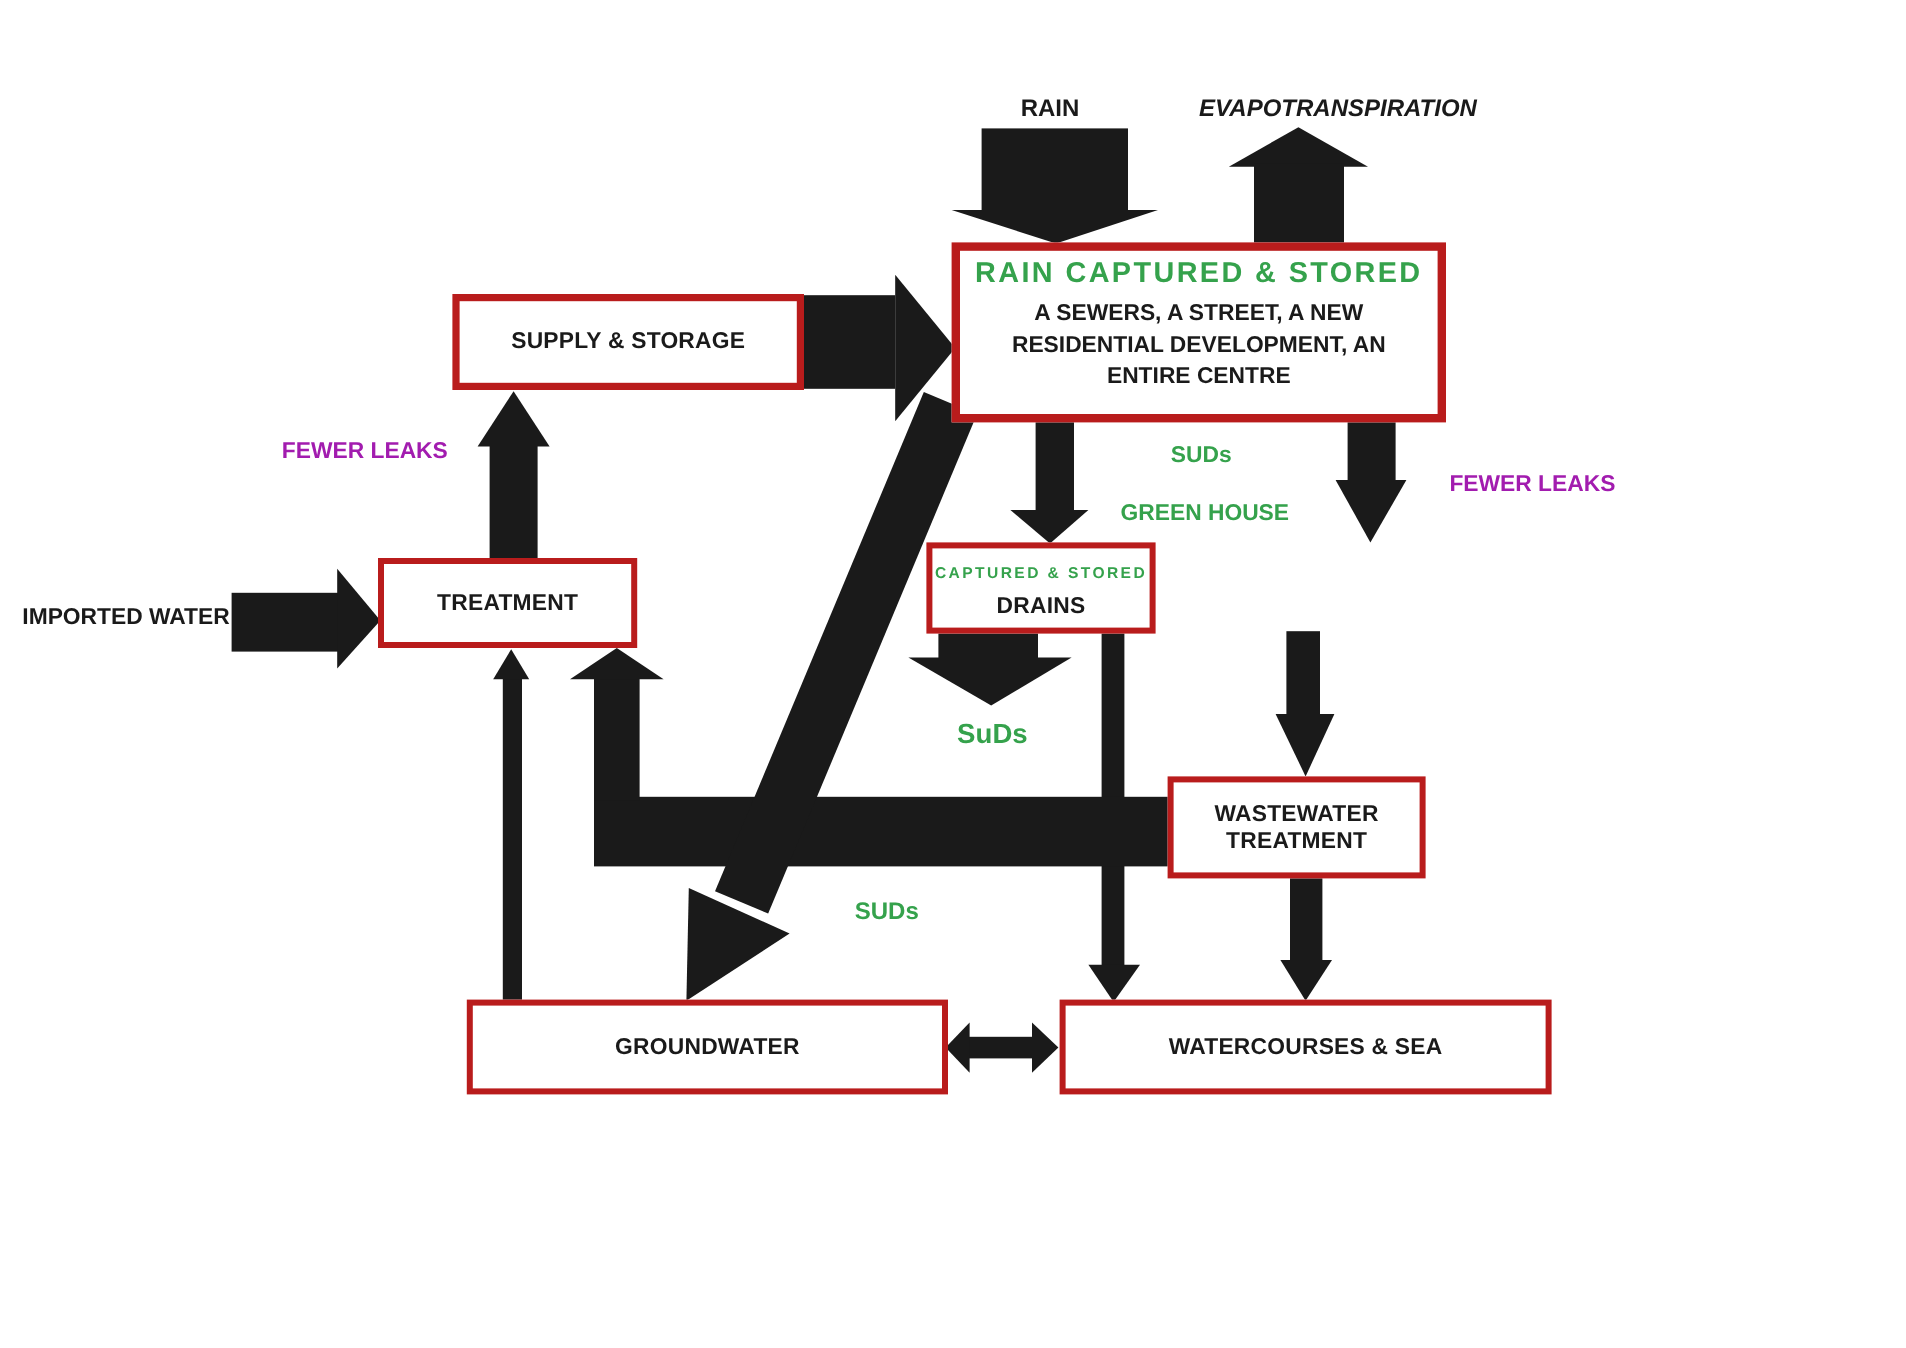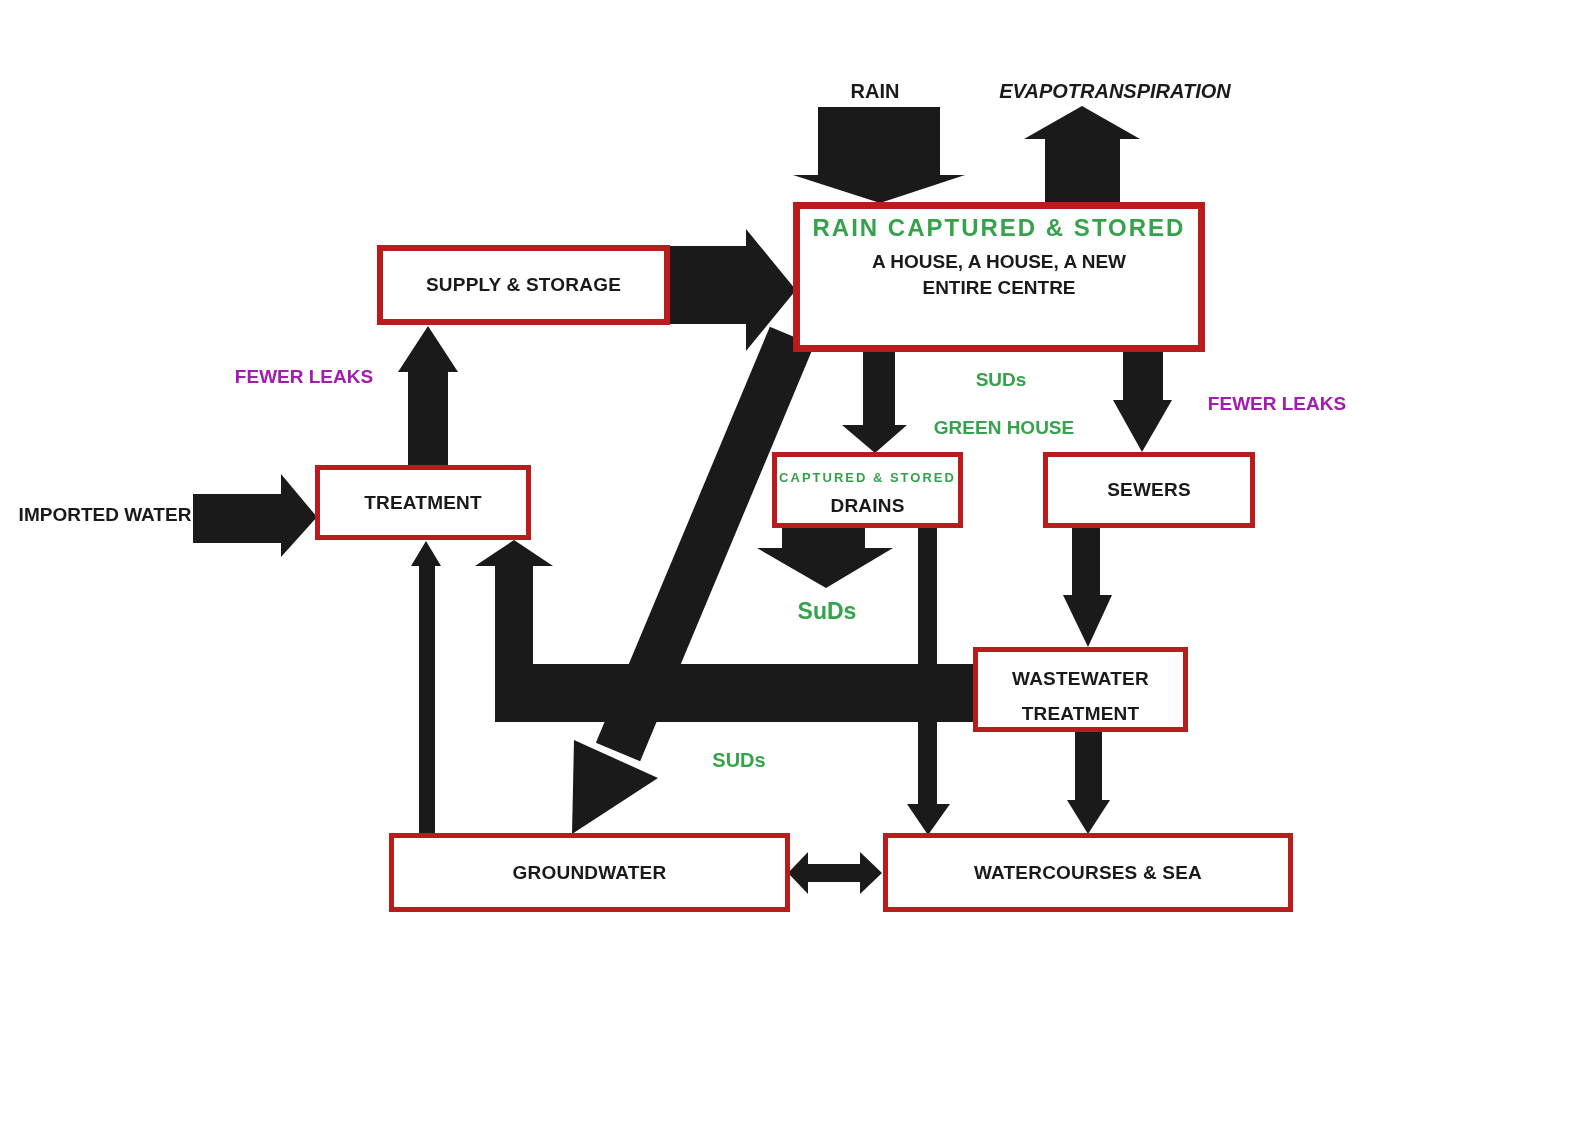--- a/index.html
+++ b/index.html
@@ -23,21 +23,21 @@
   #box-supply       { left:377px; top:245px; width:281px; height:68px; border-width:6px; }
   #box-captured     { left:793px; top:202px; width:398px; height:136px; border-width:7px; justify-content:flex-start; }
   #box-captured .cap-title { font-size:24px; letter-spacing:2px; margin-top:5px; }
   #box-captured .cap-body  { font-size:19px; line-height:26px; margin-top:7px; }
   #box-treatment    { left:315px; top:465px; width:206px; height:65px; }
   #box-drains       { left:772px; top:452px; width:181px; height:66px; justify-content:center; }
   #box-drains .drains-header { font-size:13px; letter-spacing:2px; margin-top:6px; }
   #box-drains .bx-label      { margin-top:10px; }
   #box-sewers       { left:1043px; top:452px; width:202px; height:66px; }
   #box-wastewater   { left:973px; top:647px; width:205px; height:75px; }
-  #box-wastewater .bx-label { line-height:23px;margin-top:12px; }
+  #box-wastewater .bx-label { line-height:23px; }
   #box-groundwater  { left:389px; top:833px; width:391px; height:69px; }
   #box-watercourses { left:883px; top:833px; width:400px; height:69px; }
 
   
   #lbl-rain         { left:820px;  top:80px;  width:110px; font-size:20px; }
   #lbl-evapo        { left:995px;  top:80px;  width:240px; font-size:20px;font-style:italic; }
   #lbl-imported     { left:15px;   top:504px; width:180px; font-size:19px; }
   #lbl-fewer-left   { left:204px;  top:366px; width:200px; font-size:19px; }
   #lbl-fewer-right  { left:1177px; top:393px; width:200px; font-size:19px; }
   #lbl-suds-top     { left:941px;  top:369px; width:120px; font-size:19px; }
@@ -115,37 +115,35 @@
     </g>
   </svg>
 
   <div class="box" id="box-supply">
     <span class="bx-label">SUPPLY &amp; STORAGE</span>
   </div>
 
   <div class="box" id="box-captured">
     <span class="cap-title green">RAIN CAPTURED &amp; STORED</span>
     <div class="cap-body">
-      <div>A HOUSE, A HOUSE, A NEW</div>
+      <div>A SEWERS, A STREET, A NEW</div>
+      <div>RESIDENTIAL DEVELOPMENT, AN</div>
       <div>ENTIRE CENTRE</div>
     </div>
   </div>
 
   <div class="box" id="box-treatment">
     <span class="bx-label">TREATMENT</span>
   </div>
 
   <div class="box" id="box-drains">
     <span class="drains-header green">CAPTURED &amp; STORED</span>
     <span class="bx-label">DRAINS</span>
   </div>
 
-  <div class="box" id="box-sewers">
-    <span class="bx-label">SEWERS</span>
-  </div>
 
   <div class="box" id="box-wastewater">
     <span class="bx-label">WASTEWATER</span>
     <span class="bx-label">TREATMENT</span>
   </div>
 
   <div class="box" id="box-watercourses">
     <span class="bx-label">WATERCOURSES &amp; SEA</span>
   </div>
 

